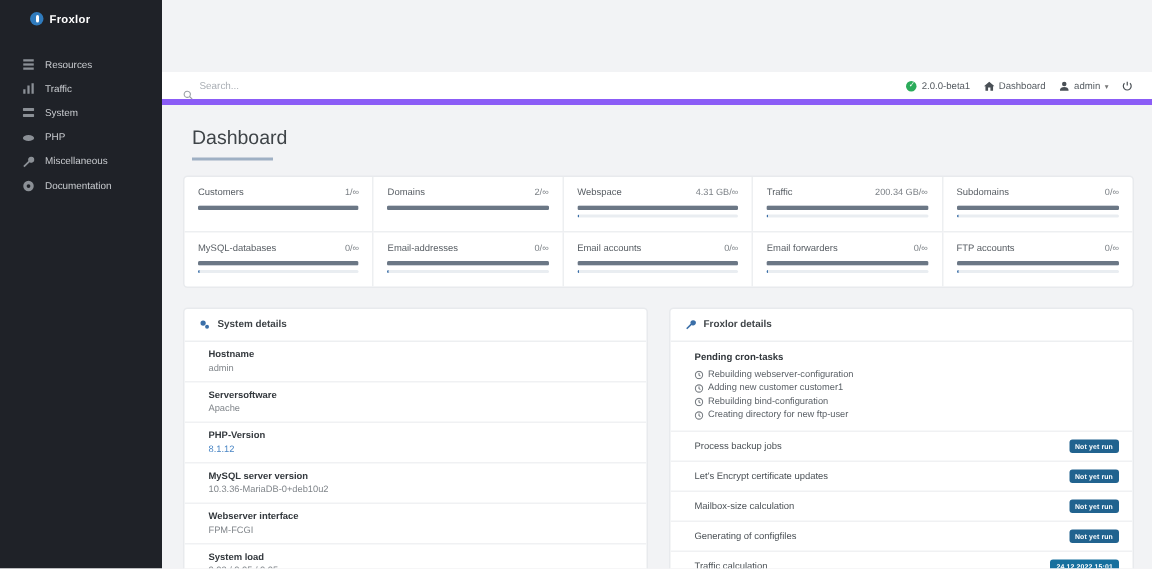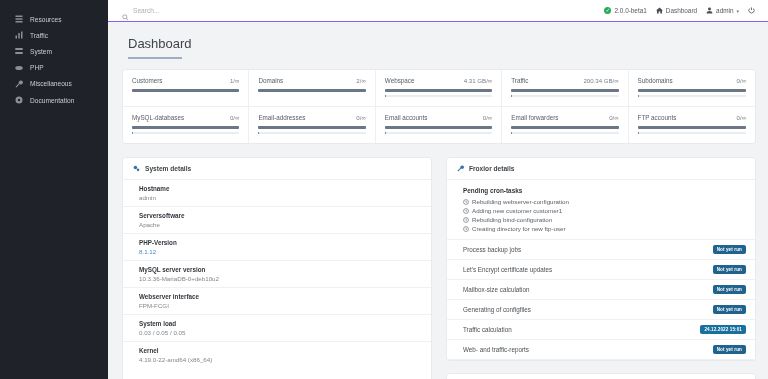--- a/index.html
+++ b/index.html
@@ -55,24 +55,25 @@
   
   .main {
     flex: 1; height: 379px;
     display: flex; flex-direction: column;
     background: #f2f3f5;
   }
 
   
   .topbar {
     height: 22px; background: #ffffff;
-    border-bottom: 1px solid #8b5cf6;
+    border-bottom: 4px solid #8b5cf6;
     display: flex; align-items: center;
     padding: 0 13px 0 14px;
     flex: 0 0 22px;
+    margin-top: 48px;
   }
   .search-wrap { display: flex; align-items: center; gap: 4px; }
   .search-icon { width: 7px; height: 7px; color: #9aa0a6; }
   .search-icon svg { width: 7px; height: 7px; fill: #9aa0a6; }
   .search-input {
     border: none; outline: none; background: transparent;
     font-family: "Liberation Sans", sans-serif;
     font-size: 6.6px; color: #6b7177; width: 150px;
   }
   .search-input::placeholder { color: #a9aeb4; }
@@ -178,20 +179,24 @@
 
   .newsfeed-head {
     display: flex; align-items: center; gap: 5px;
     padding: 7px 10px;
   }
 </style>
 </head>
 <body>
 
 <aside class="sidebar">
+  <div class="brand">
+    <span class="brand-logo"></span>
+    <span class="brand-text">Froxlor</span>
+  </div>
   <nav class="nav">
 
     <div class="nav-item">
       <span class="nav-icon">
         <svg viewBox="0 0 16 16">
             <rect x="1" y="1" width="14" height="3"></rect>
             <rect x="1" y="6.5" width="14" height="3"></rect>
             <rect x="1" y="12" width="14" height="3"></rect>
           </svg>
       </span>

